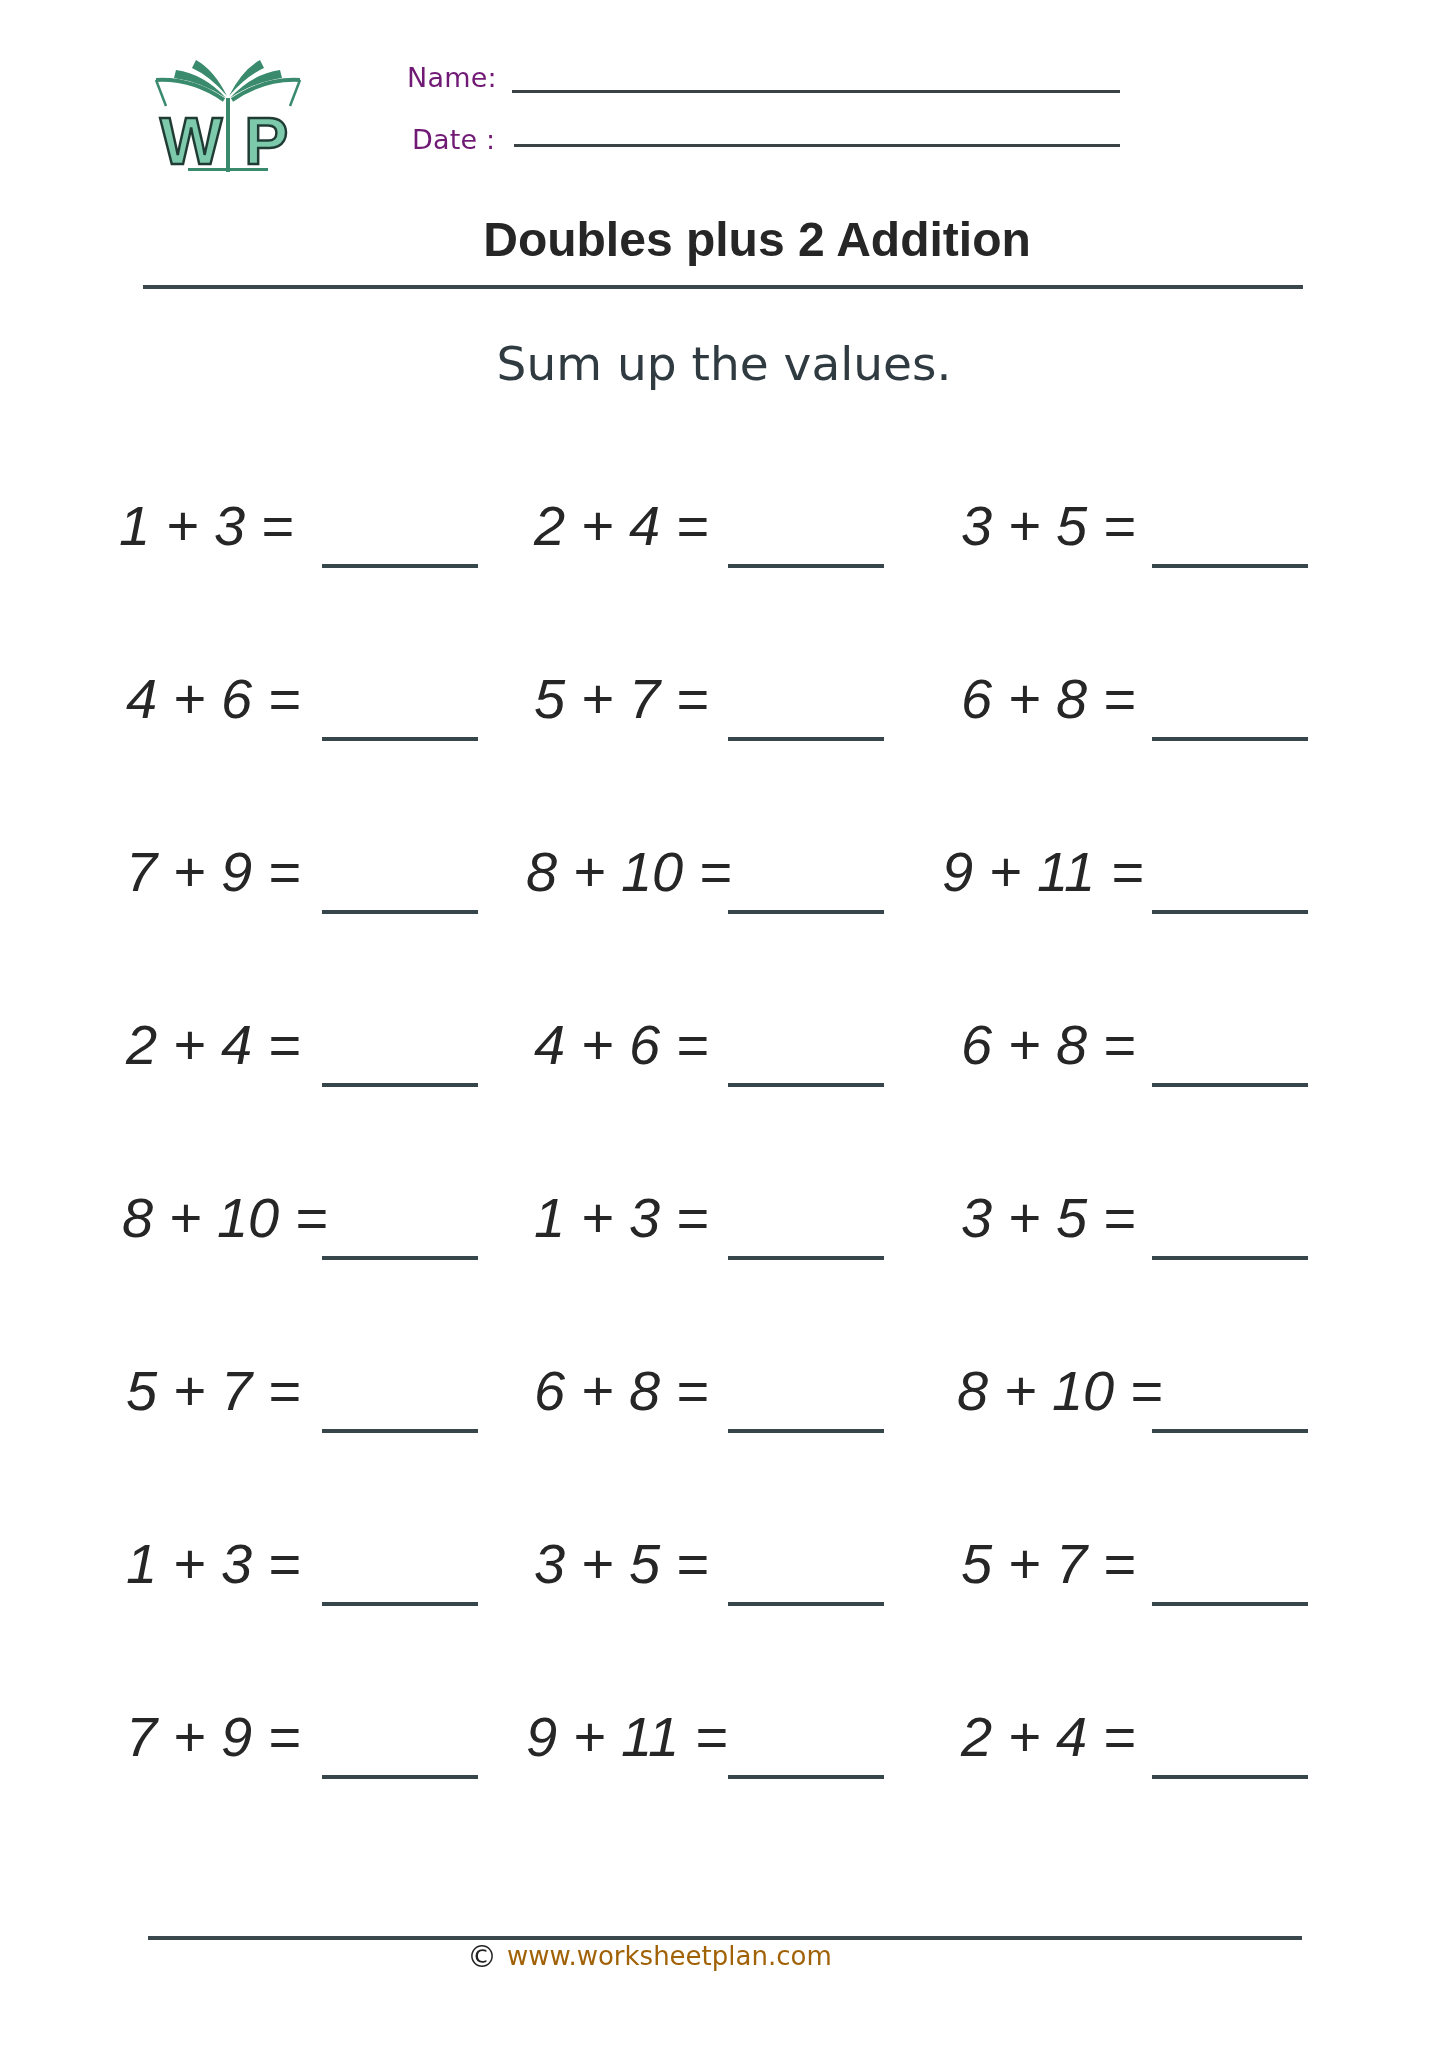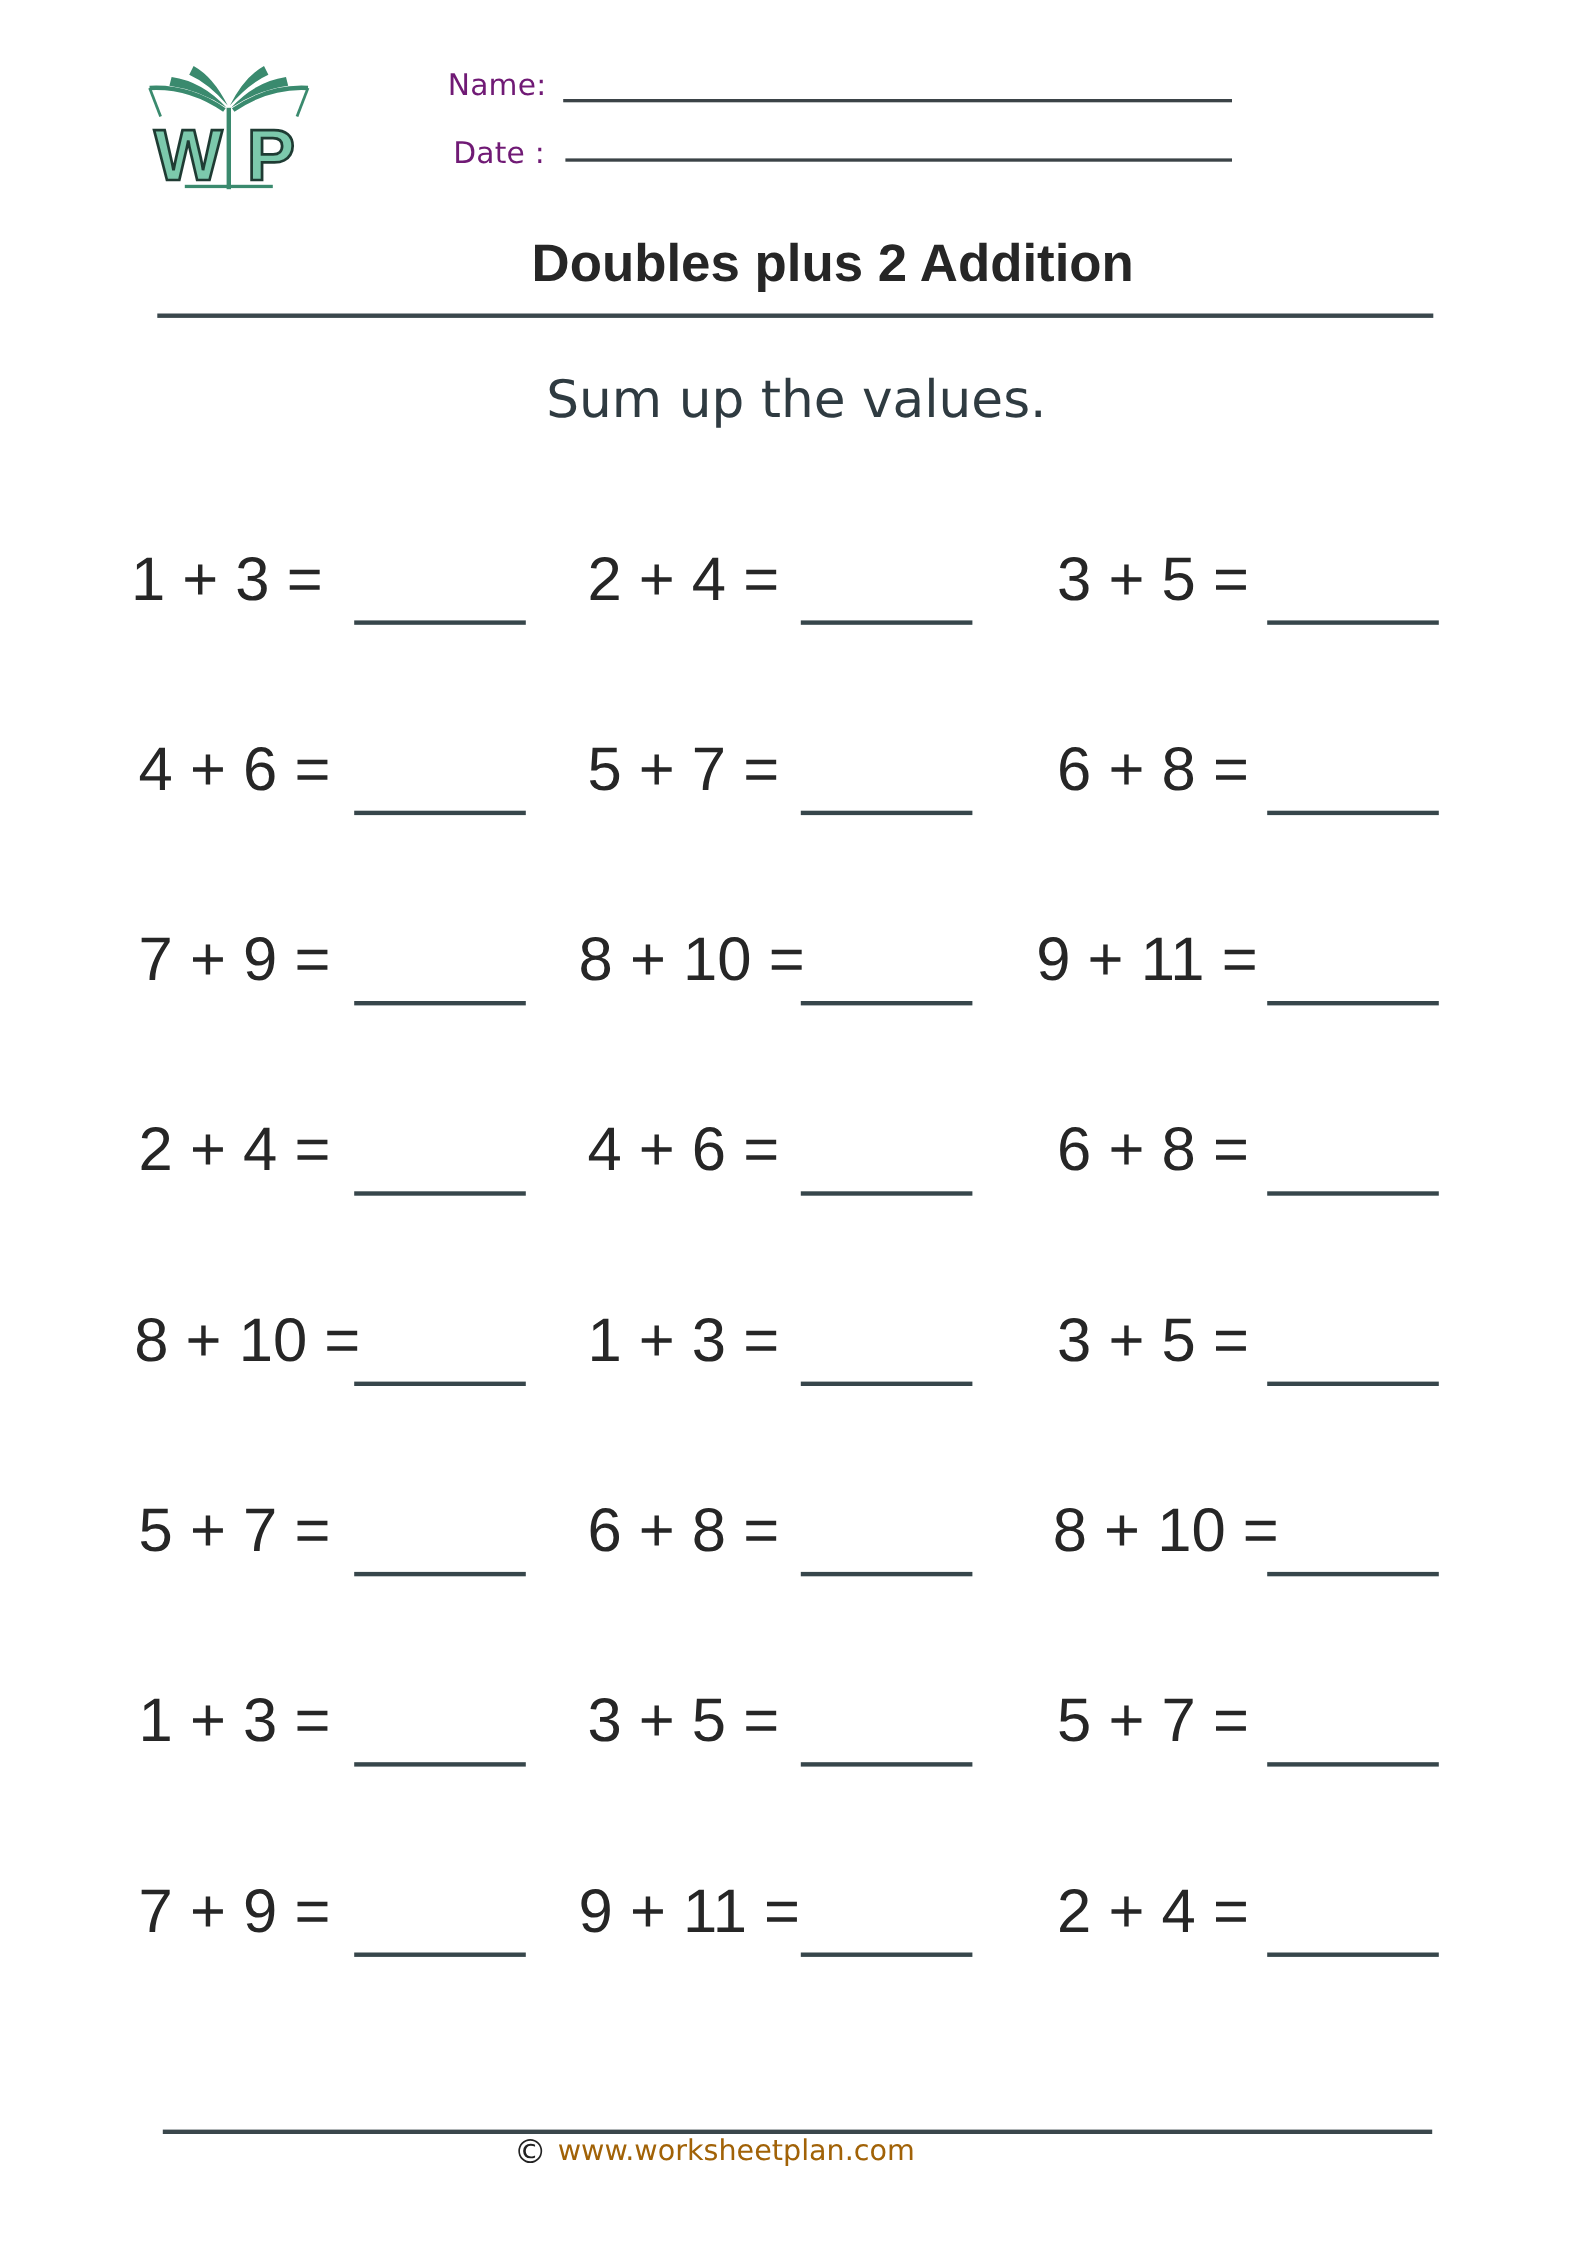--- a/index.html
+++ b/index.html
@@ -1,18 +1,18 @@
 <!DOCTYPE html>
 <html><head>
 <meta charset="utf-8">
 <style>
   html, body { margin: 0; padding: 0; background: #ffffff; }
   body { width: 1448px; height: 2048px; position: relative; overflow: hidden; font-family: "Liberation Sans", sans-serif; color: #2b2b2b; }
   .abs { position: absolute; }
-  .logo { left: 132px; top: 56px; width: 152px; height: 122px; }
+  .logo { left: 152px; top: 56px; width: 152px; height: 122px; }
   .field-label { font-family: "DejaVu Sans", sans-serif; font-size: 27px; color: #701a75; letter-spacing: 0.2px; white-space: nowrap; line-height: 1; }
   .field-line { height: 3px; background: #3b4347; }
   .title { left: 0; width: 1448px; top: 204px; text-align: center; font-family: "Liberation Sans", sans-serif; font-weight: bold; font-size: 48px; line-height: 72px; color: #262626; white-space: nowrap; padding-left: 33px; }
   .rule { background: #3a474c; height: 4px; }
   .subtitle { left: 0; width: 1448px; top: 336px; text-align: center; font-family: "DejaVu Sans", sans-serif; font-size: 47px; line-height: 56px; color: #2f3b41; white-space: nowrap; }
   .problem-text { font-family: "Liberation Sans", sans-serif; font-size: 56px; line-height: 56px; color: #262626; white-space: pre; }
   .answer-line { height: 4px; width: 156px; background: #37464b; }
   .footer-text { font-family: "DejaVu Sans", sans-serif; font-size: 26px; line-height: 30px; color: #a16207; white-space: nowrap; }
   .copyright { font-family: "DejaVu Sans", sans-serif; font-size: 30px; line-height: 30px; color: #222; }
 </style>
@@ -44,21 +44,21 @@
 <div class="abs field-label" style="left:407px; top:64px;">Name:</div>
 <div class="abs field-line" style="left:512px; top:90px; width:608px;"></div>
 <div class="abs field-label" style="left:412px; top:126px;">Date :</div>
 <div class="abs field-line" style="left:514px; top:144px; width:606px;"></div>
 
 <div class="abs title">Doubles plus 2 Addition</div>
 <div class="abs rule" style="left:143px; top:285px; width:1160px;"></div>
 
 <div class="abs subtitle">Sum up the values.</div>
 
-<div class="abs" style="left:0; top:0; width:1225px; height:2048px; pointer-events:none;">
+<div class="abs" style="left:0; top:0; width:1225px; height:2048px; pointer-events:none;font-style:italic;">
 
   <div class="abs problem-text" style="left:119px; top:498px;">1 + 3 =</div>
   <div class="abs answer-line" style="left:322px; top:564px;"></div>
   <div class="abs problem-text" style="left:534px; top:498px;">2 + 4 =</div>
   <div class="abs answer-line" style="left:728px; top:564px;"></div>
   <div class="abs problem-text" style="left:961px; top:498px;">3 + 5 =</div>
   <div class="abs answer-line" style="left:1152px; top:564px;"></div>
 
   <div class="abs problem-text" style="left:126px; top:671px;">4 + 6 =</div>
   <div class="abs answer-line" style="left:322px; top:737px;"></div>

